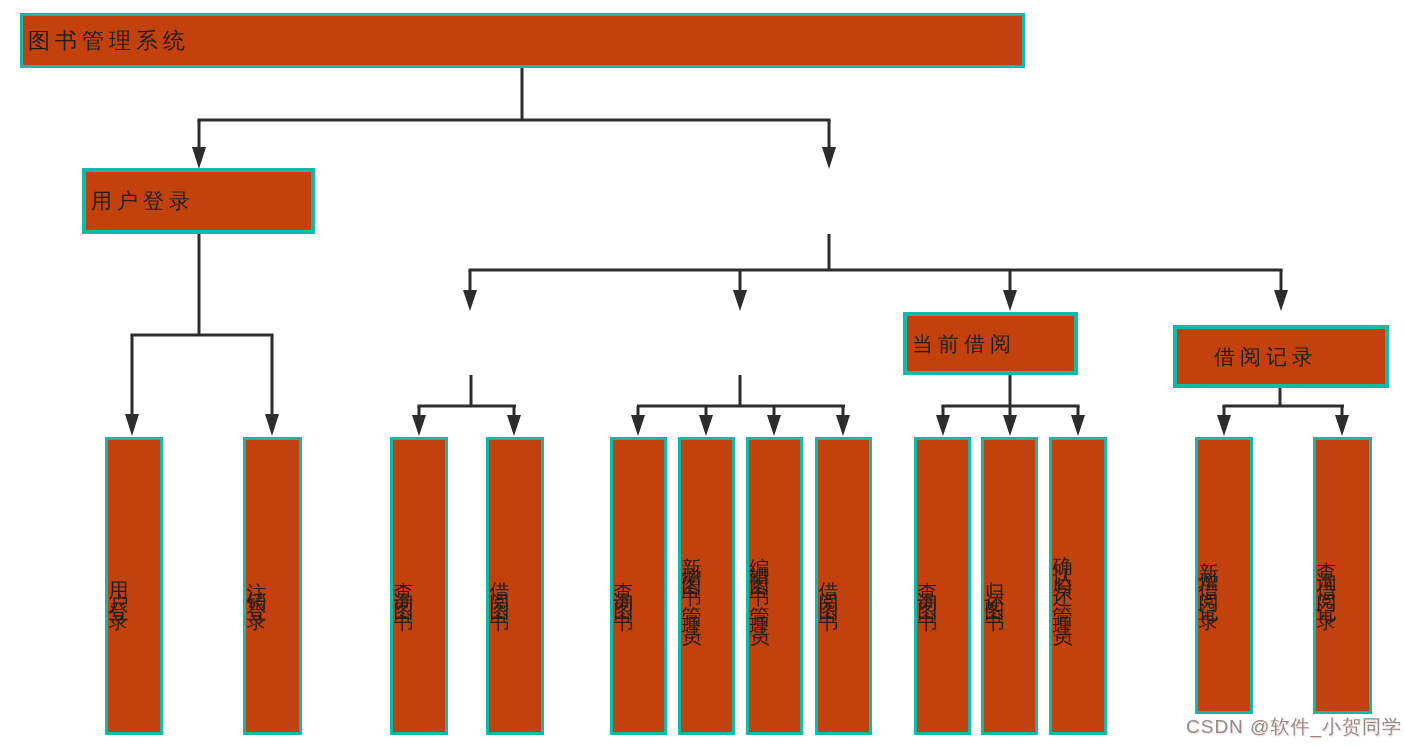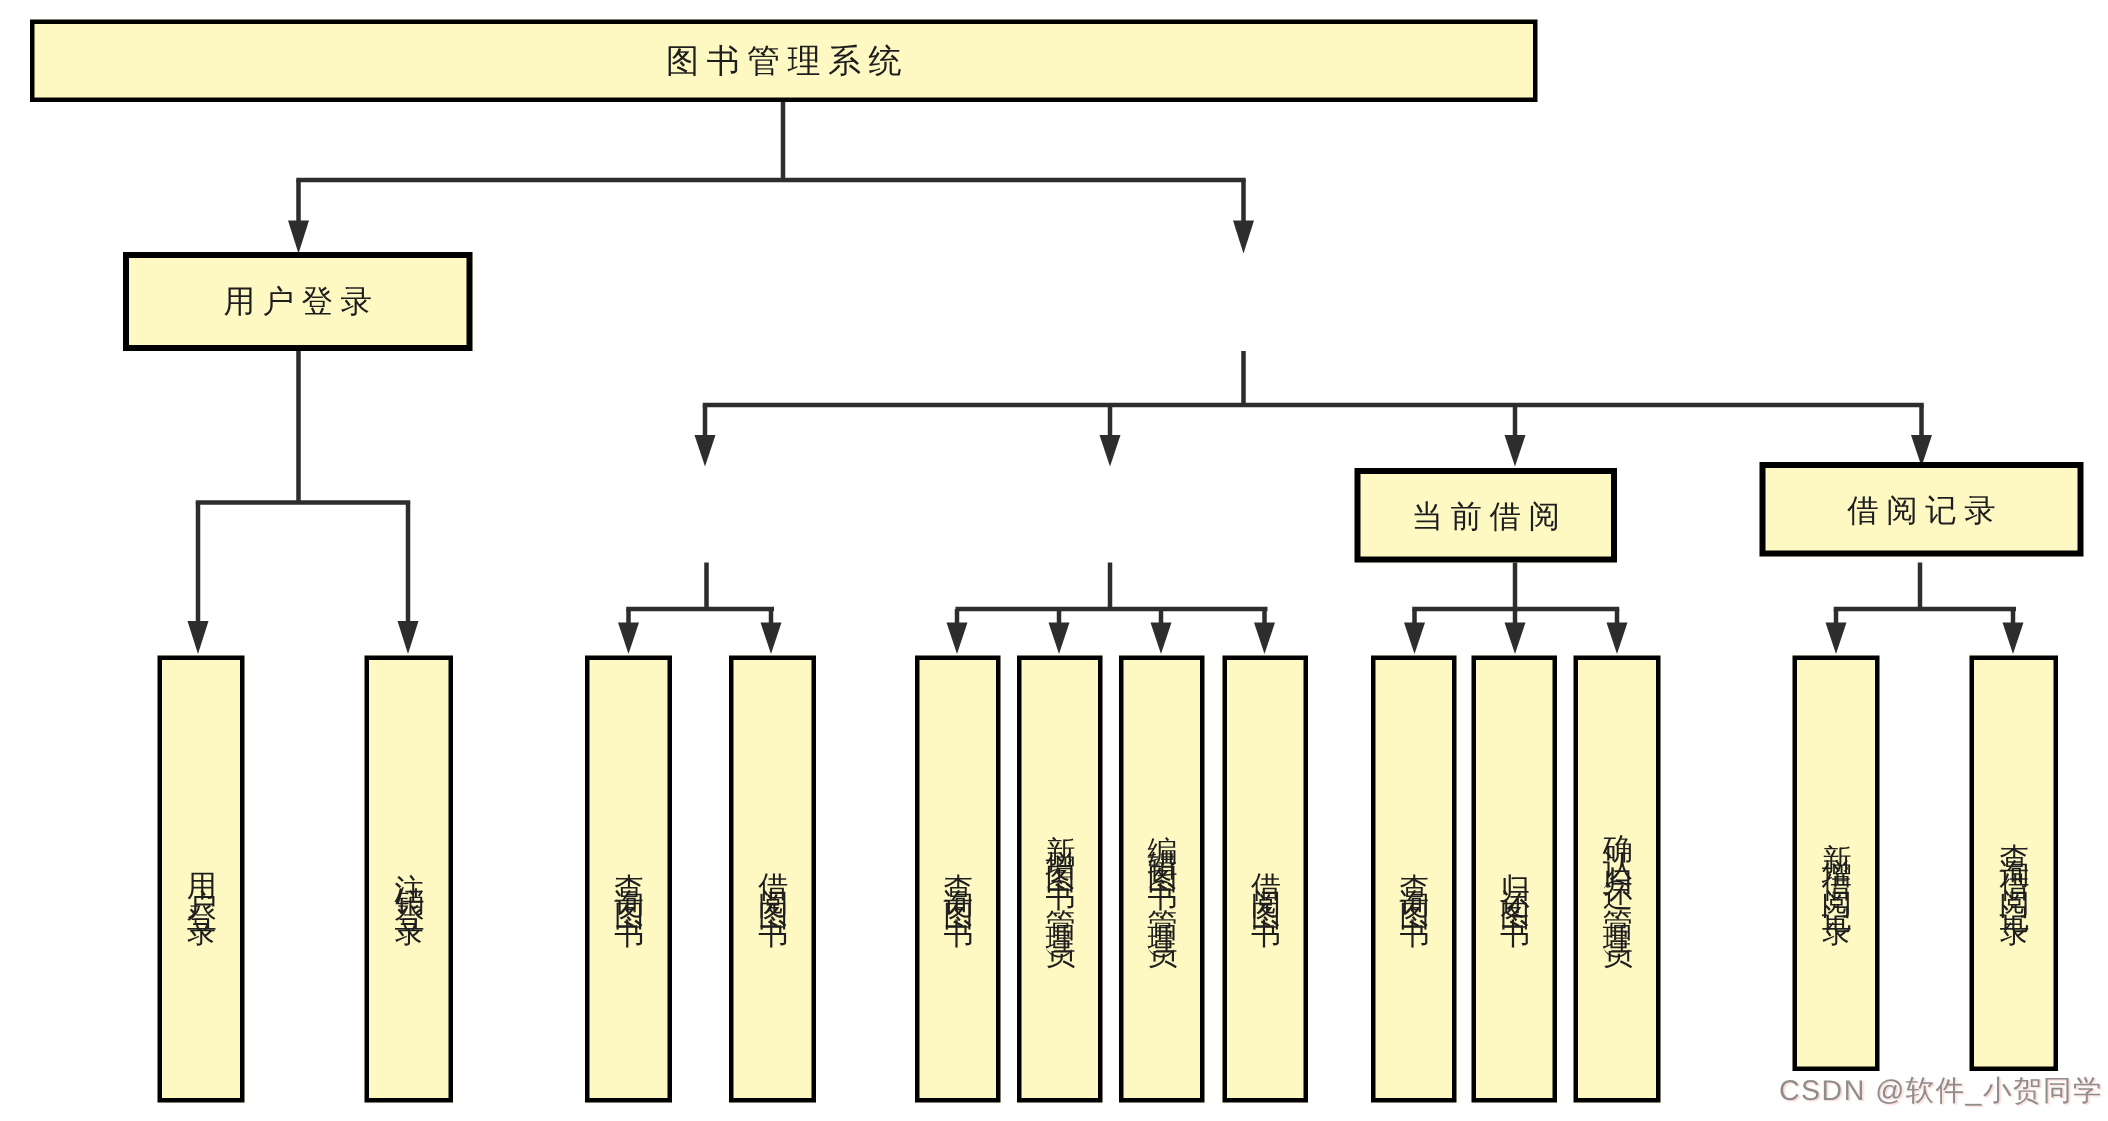--- a/index.html
+++ b/index.html
@@ -2,22 +2,22 @@
 <html><head>
 <meta charset="utf-8">
 <style>
   html,body { margin:0; padding:0; background:#ffffff; }
   .stage {
     position:relative; width:1405px; height:747px; background:#ffffff;
     font-family:"Liberation Sans","DejaVu Sans",sans-serif; overflow:hidden;
   }
   .connector-layer { position:absolute; left:0; top:0; width:1405px; height:747px; }
   .node {
-    position:absolute; box-sizing:border-box; background:#fef9c3;
-    border:3px solid #000000; display:flex; align-items:center; justify-content:center;
+    position:absolute; box-sizing:border-box; background:#c2410c;
+    border:3px solid #14b8a6; display:flex; align-items:center; justify-content:flex-start;
   }
   .node.lv2 { border-width:4px; }
   .hlabel {
     font-size:21px; letter-spacing:5px; text-indent:5px; white-space:nowrap;
     color:#1e1e1e; font-weight:500;
   }
   .root-label { font-size:22px; }
   .vlabel {
     writing-mode:vertical-rl; text-orientation:mixed;
     font-size:20px; line-height:1.1; letter-spacing:10px;
@@ -110,21 +110,21 @@
     <span class="hlabel root-label">图书管理系统</span>
   </div>
 
   <div class="node lv2" style="left:82px; top:168px; width:233px; height:66px;">
     <span class="hlabel">用户登录</span>
   </div>
 
   <div class="node lv2" style="left:903px; top:312px; width:175px; height:63px;">
     <span class="hlabel">当前借阅</span>
   </div>
-  <div class="node lv2" style="left:1173px; top:308px; width:216px; height:63px;">
+  <div class="node lv2" style="left:1173px; top:325px; width:216px; height:63px;padding-left:32px;">
     <span class="hlabel">借阅记录</span>
   </div>
 
   <div class="node" style="left:105px; top:437px; width:58px; height:298px;">
     <span class="vlabel">用户登录</span>
   </div>
   <div class="node" style="left:243px; top:437px; width:59px; height:298px;">
     <span class="vlabel">注销登录</span>
   </div>
 

